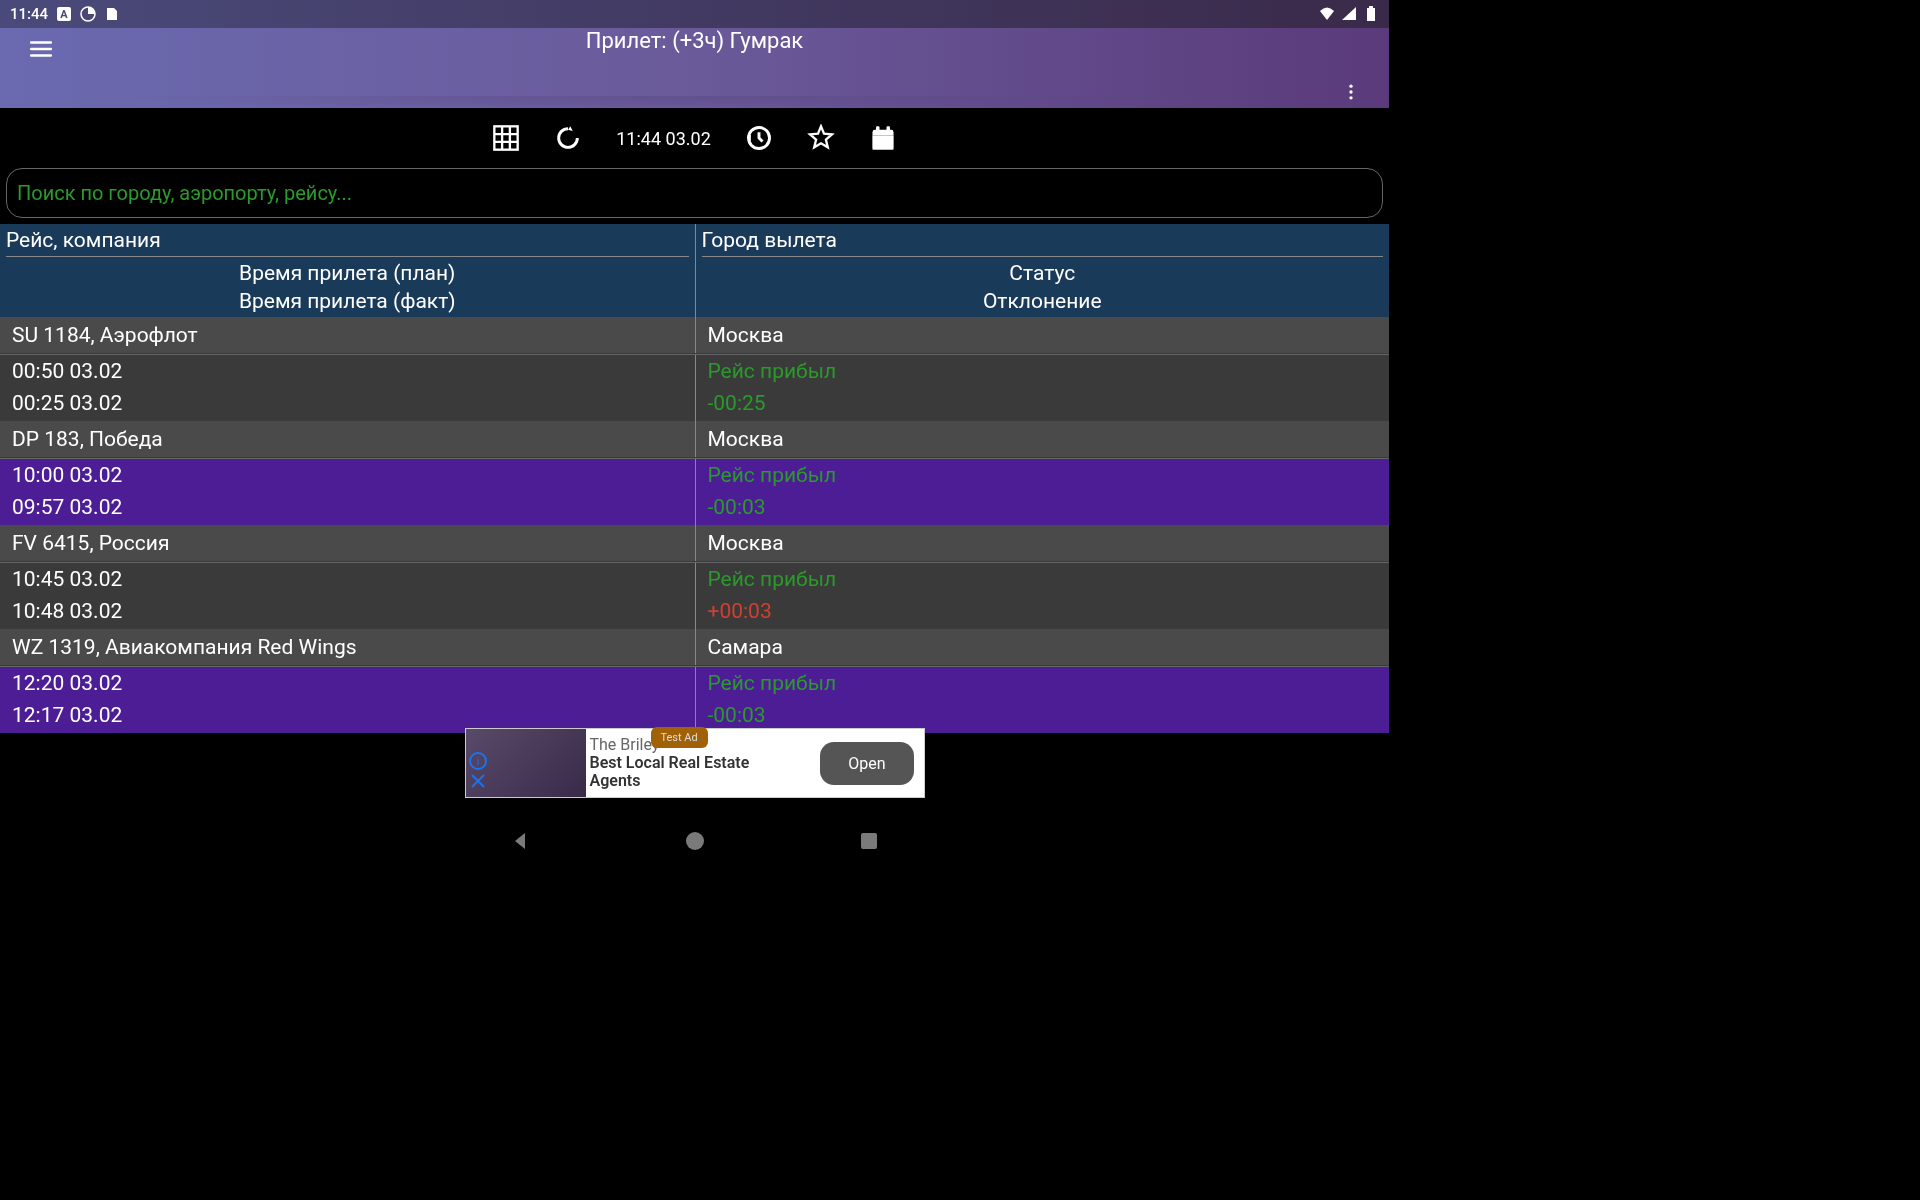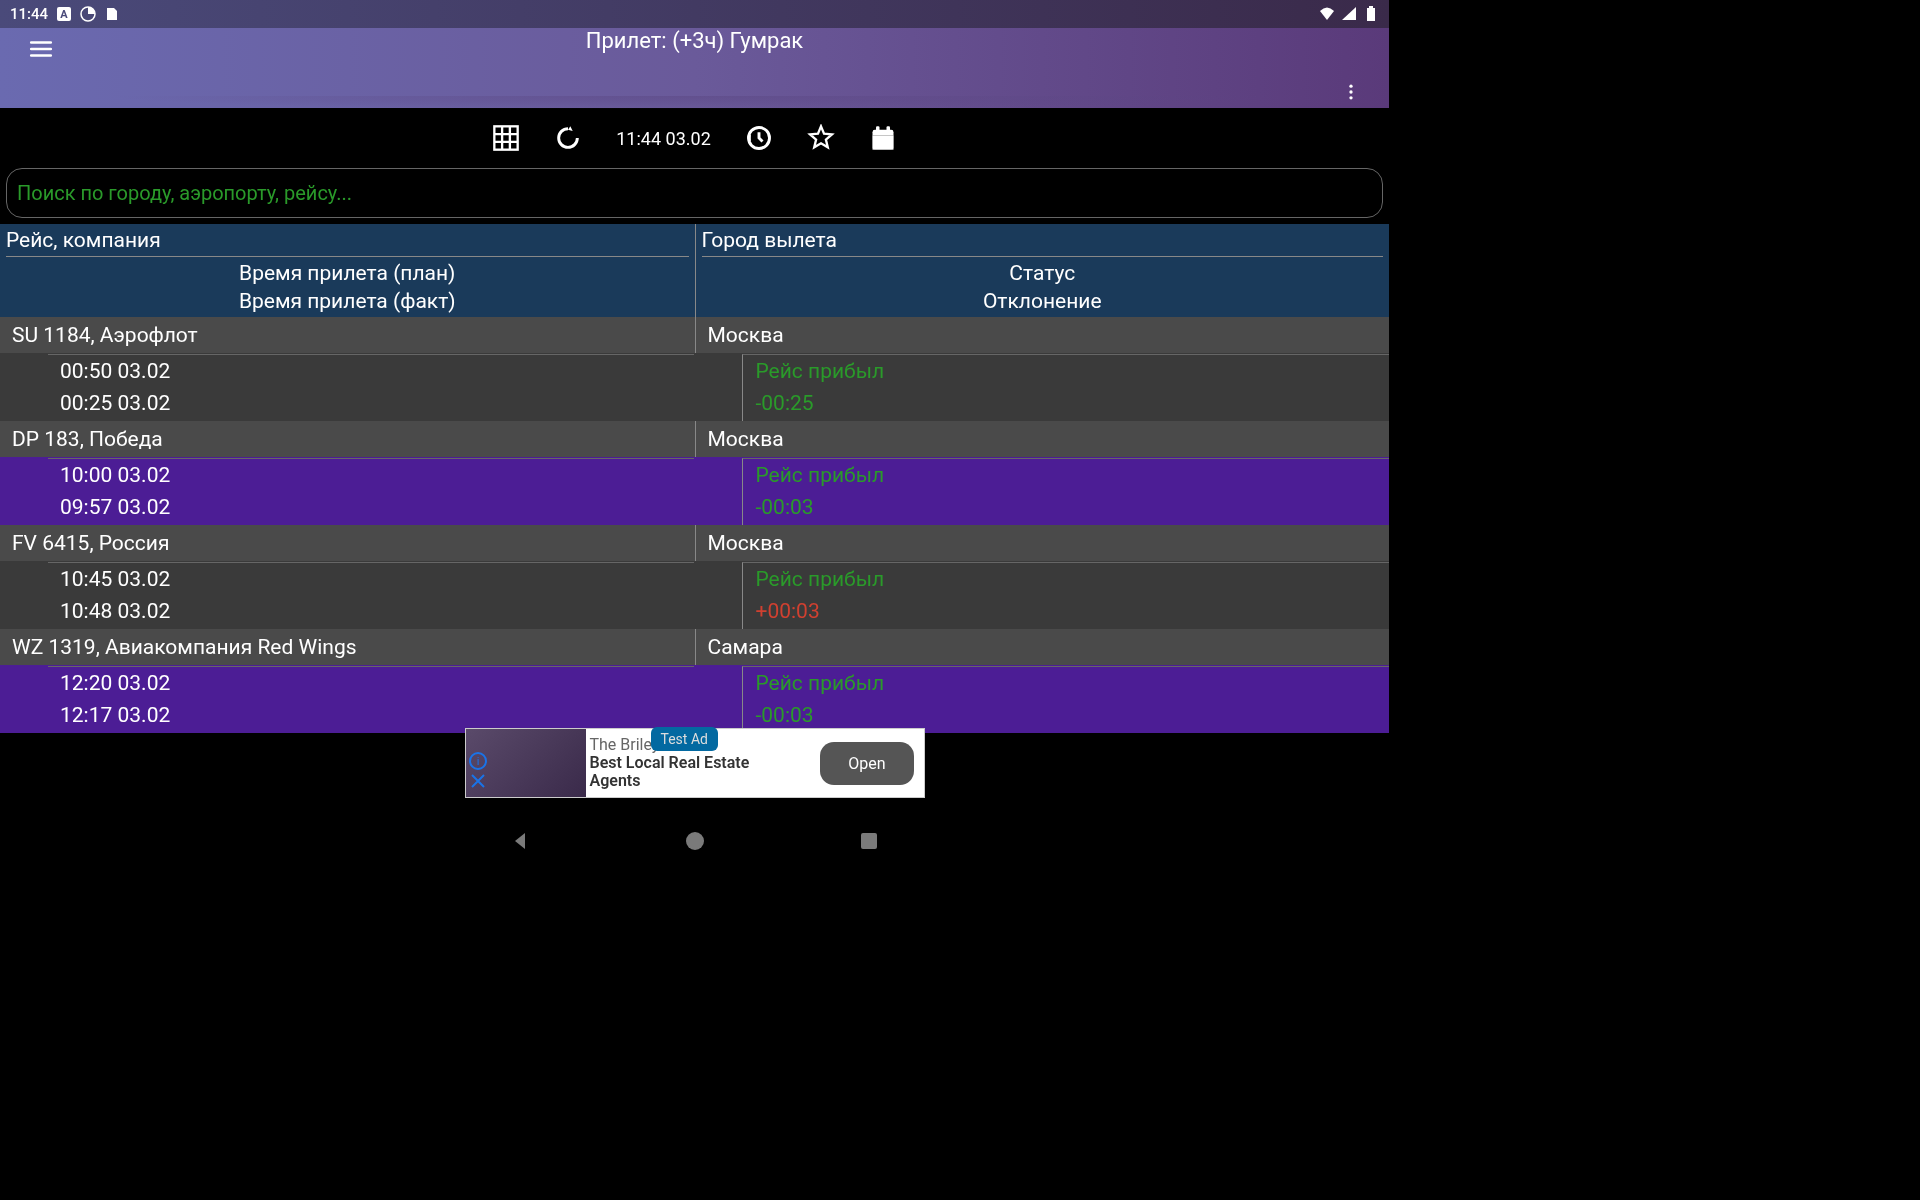--- a/index.html
+++ b/index.html
@@ -72,21 +72,21 @@
   }
   .col-left { width: 50%; padding: 2px 6px; }
   .col-right { width: 50%; padding: 2px 6px; border-left: 1px solid #888; }
   .header-sub { font-size: 21px; line-height: 28px; }
   .header-divider { border-top: 1px solid #888; margin-top: 2px; padding-top: 2px; text-align: center; }
   .data-row { display: flex; }
   .row-dark { background: #3a3a3a; }
   .row-mid { background: #4c1d95; }
   .row-light { background: #4a4a4a; }
   .data-cell { padding: 2px 6px; font-size: 21px; line-height: 28px; }
-  .sub-divider { border-top: 1px solid #666; margin-top: 1px; padding-top: 0px; margin-left: 48px; }
+  .sub-divider { border-top: 1px solid #666; margin-top: 1px; padding-top: 0px; }
   .green-text { color: #2a9a2a; }
   .red-text { color: #d04030; }
   .ad-banner {
     position: absolute;
     left: 50%;
     transform: translateX(-50%);
     bottom: 70px;
     width: 460px;
     height: 70px;
     background: #fff;
@@ -96,25 +96,25 @@
     color: #333;
   }
   .ad-img { width: 120px; height: 68px; background: linear-gradient(135deg,#5a4a6a,#3a2a4a); position: relative; }
   .ad-img-circles { position: absolute; left: 2px; top: 22px; }
   .ad-text { flex: 1; padding: 2px 4px; font-size: 16px; line-height: 18px; font-weight: 600; }
   .ad-subtitle { font-size: 16px; font-weight: 400; color: #666; }
   .ad-testlabel {
     position: absolute;
     top: -2px;
     left: 185px;
-    background: #0369a1;
+    background: #a16207;
     color: #ddd;
     padding: 4px 10px;
     border-radius: 6px;
-    font-size: 14px;
+    font-size: 11px;
   }
   .ad-open-btn {
     background: #555;
     color: #fff;
     padding: 12px 28px;
     margin: 0 10px;
     border-radius: 14px;
     font-size: 16px;
     cursor: pointer;
   }

